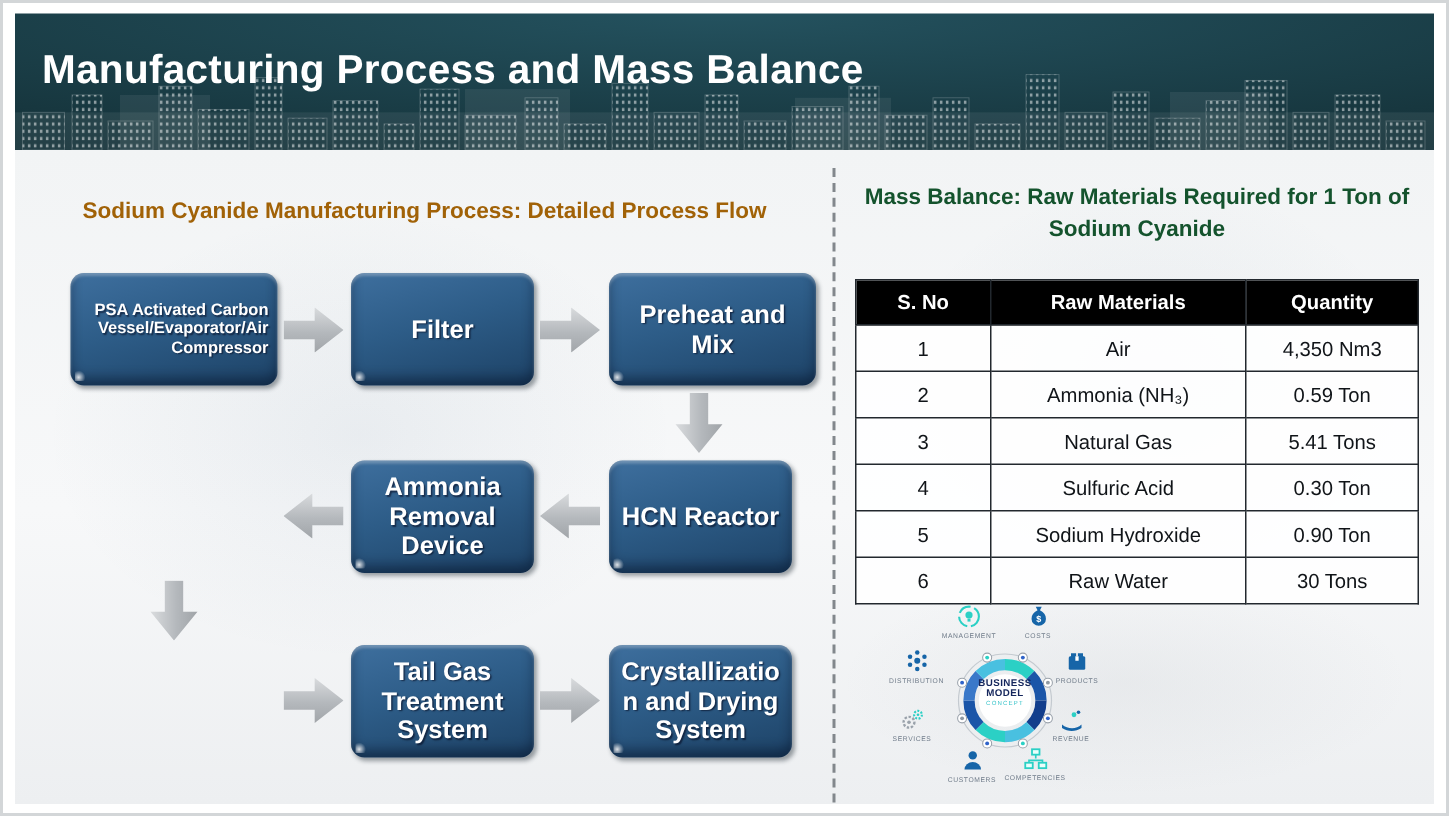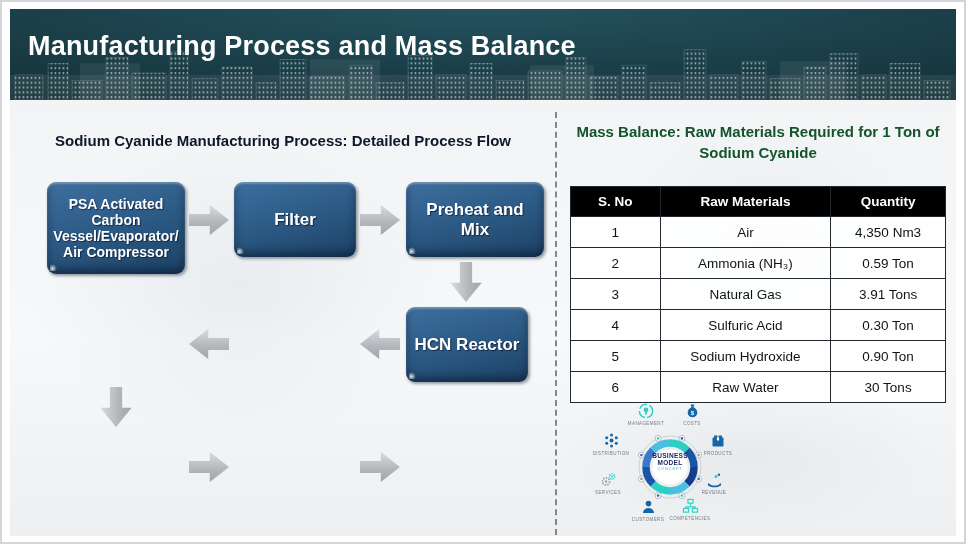--- a/index.html
+++ b/index.html
@@ -15,21 +15,21 @@
   
   .content-bg{position:absolute;left:10px;top:100px;right:10px;bottom:8px;
     background:linear-gradient(180deg,#f2f4f5 0%,#f7f8f9 55%,#edeff1 100%);}
   .wm{position:absolute;border-radius:50%;pointer-events:none;}
   .wm1{left:30px;top:140px;width:420px;height:300px;background:radial-gradient(closest-side,rgba(60,95,130,.07),transparent);}
   .wm2{left:600px;top:120px;width:340px;height:260px;background:radial-gradient(closest-side,rgba(60,95,130,.06),transparent);}
   .wm3{left:560px;top:380px;width:380px;height:150px;background:radial-gradient(closest-side,rgba(120,130,140,.08),transparent);}
 
   
   .left-heading{position:absolute;left:22px;top:132px;width:522px;text-align:center;
-    font-size:15px;font-weight:bold;color:#0f172a;}
+    font-size:15px;font-weight:bold;color:#a16207;}
   .right-heading{position:absolute;left:562px;top:121px;width:392px;text-align:center;
     font-size:15px;font-weight:bold;color:#14532d;line-height:1.4;}
 
   
   .fbox{position:absolute;display:flex;align-items:center;justify-content:center;text-align:center;
     color:#fff;font-weight:bold;font-size:17px;line-height:1.15;border-radius:9px;padding:3px 6px;box-sizing:border-box;
     background:linear-gradient(165deg,#3e6f9e 0%,#2d5c87 45%,#1d4266 100%);
     box-shadow:inset 0 2px 2px rgba(255,255,255,.28), inset 0 -5px 8px rgba(2,10,30,.45), 1.5px 2px 3px rgba(40,50,60,.45);
     text-shadow:1px 1px 1px rgba(0,0,20,.55);overflow-wrap:anywhere;}
   .fbox::after{content:"";position:absolute;left:3px;bottom:3px;width:7px;height:7px;
@@ -125,34 +125,43 @@
     <div class="title">Manufacturing Process and Mass Balance</div>
   </div>
 
   <div class="content-bg"></div>
   <div class="wm wm1"></div>
   <div class="wm wm2"></div>
   <div class="wm wm3"></div>
 
   <div class="left-heading">Sodium Cyanide Manufacturing Process: Detailed Process Flow</div>
 
-  <div class="fbox" style="left:47px;top:182px;width:138px;height:92px;font-size:14px;">
+  <div class="fbox" style="left:47px;top:182px;width:138px;height:75px;font-size:11px;text-align:right;">
     <span>PSA Activated Carbon Vessel/Evaporator/Air Compressor</span>
   </div>
   <div class="fbox" style="left:234px;top:182px;width:122px;height:75px;">
     <span>Filter</span>
   </div>
   <div class="fbox" style="left:406px;top:182px;width:138px;height:75px;">
     <span>Preheat and Mix</span>
   </div>
 
+  <div class="fbox" style="left:234px;top:307px;width:122px;height:75px;">
+    <span>Ammonia Removal Device</span>
+  </div>
   <div class="fbox" style="left:406px;top:307px;width:122px;height:75px;">
     <span>HCN Reactor</span>
   </div>
 
+  <div class="fbox" style="left:234px;top:430px;width:122px;height:75px;">
+    <span>Tail Gas Treatment System</span>
+  </div>
+  <div class="fbox" style="left:406px;top:430px;width:122px;height:75px;">
+    <span>Crystallization and Drying System</span>
+  </div>
 
   <div class="arrow arrow-r" style="left:189px;top:203px;"></div>
   <div class="arrow arrow-r" style="left:360px;top:203px;"></div>
   <div class="arrow arrow-d" style="left:449px;top:262px;"></div>
   <div class="arrow arrow-l" style="left:360px;top:327px;"></div>
   <div class="arrow arrow-l" style="left:189px;top:327px;"></div>
   <div class="arrow arrow-d" style="left:99px;top:387px;"></div>
   <div class="arrow arrow-r" style="left:189px;top:450px;"></div>
   <div class="arrow arrow-r" style="left:360px;top:450px;"></div>
 
@@ -180,21 +189,21 @@
         <td>4,350 Nm3</td>
       </tr>
       <tr>
         <td>2</td>
         <td>Ammonia (NH₃)</td>
         <td>0.59 Ton</td>
       </tr>
       <tr>
         <td>3</td>
         <td>Natural Gas</td>
-        <td>3.91 Tons</td>
+        <td>5.41 Tons</td>
       </tr>
       <tr>
         <td>4</td>
         <td>Sulfuric Acid</td>
         <td>0.30 Ton</td>
       </tr>
       <tr>
         <td>5</td>
         <td>Sodium Hydroxide</td>
         <td>0.90 Ton</td>

